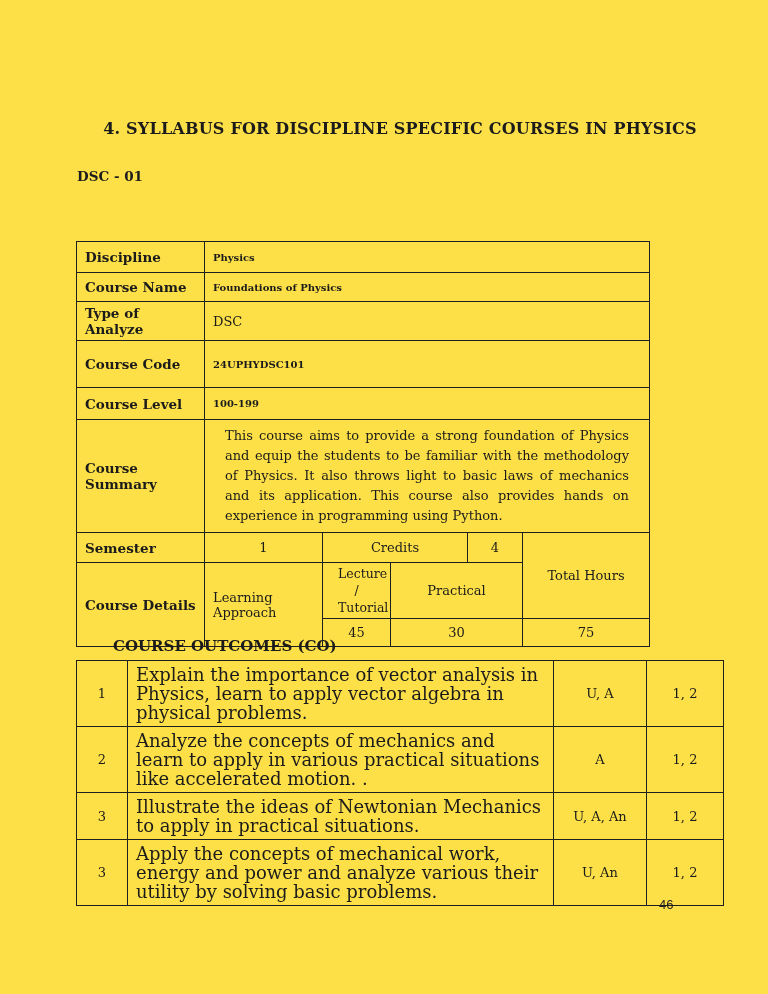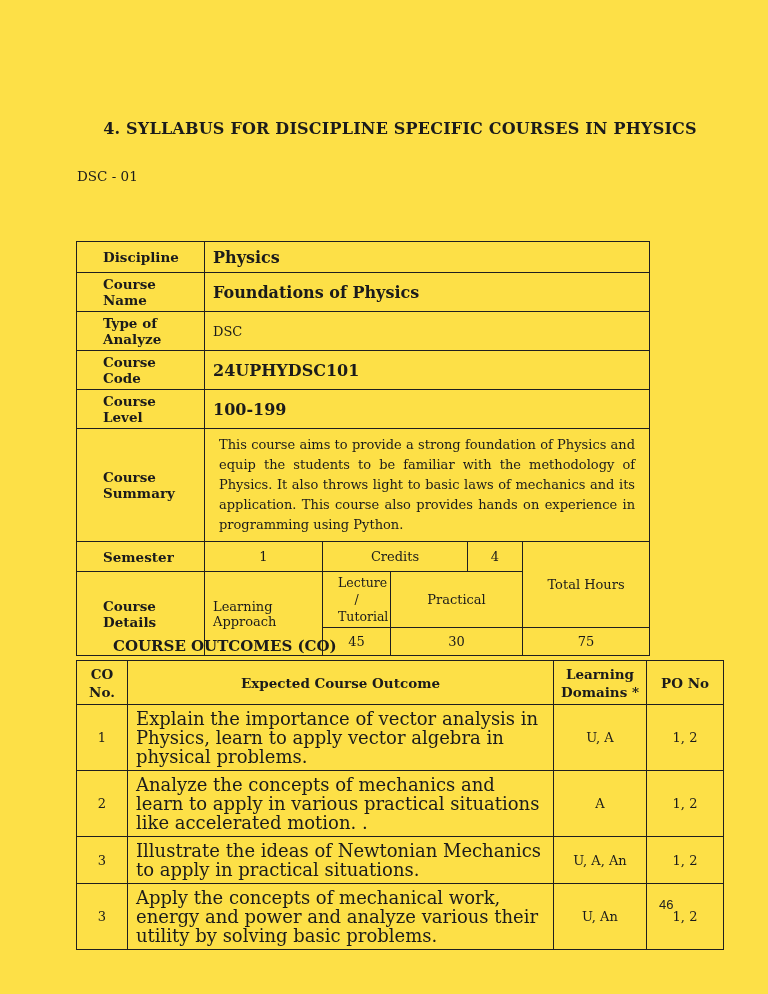--- a/index.html
+++ b/index.html
@@ -20,40 +20,40 @@
     text-align: center;
     font-size: 16px;
     font-weight: bold;
     letter-spacing: 0.2px;
   }
   .doc-subtitle {
     position: absolute;
     left: 77px;
     top: 168px;
     font-size: 13.5px;
-    font-weight: normal;
+    font-weight: bold;
   }
   table { border-collapse: collapse; table-layout: fixed; }
   td, th {
     border: 1.5px solid #1f1f1f;
     font-family: "DejaVu Serif", serif;
     font-size: 13px;
     color: #1b1b1b;
     vertical-align: middle;
     padding: 3px 8px;
     overflow: hidden;
   }
   .course-table { position: absolute; left: 76px; top: 241px; width: 573px; }
-  .course-table .lbl { font-weight: bold; padding-left: 26px; font-size: 13.5px; }
+  .course-table .lbl { font-weight: bold; padding-left: 8px; font-size: 13.5px; }
   .course-table .val { text-align: left; }
-  .course-table .bold { font-weight: bold; font-size: 16px; }
+  .course-table .bold { font-weight: bold; font-size: 10px; }
   .course-table .summary {
     text-align: justify;
     line-height: 20px;
-    padding: 6px 14px;
+    padding: 6px 20px;
     margin-left: 35px;
   }
   .course-table .ctr { text-align: center; }
   .course-table .small { font-size: 12.5px; line-height: 17px; padding: 2px 15px; }
   .co-heading {
     position: absolute;
     left: 77px;
     top: 637px;
     font-size: 15px;
     font-weight: bold;
@@ -106,21 +106,21 @@
       <td colspan="5" class="val bold">Physics</td>
     </tr>
     <tr style="height:29px">
       <td class="lbl">Course Name</td>
       <td colspan="5" class="val bold">Foundations of Physics</td>
     </tr>
     <tr style="height:31px">
       <td class="lbl">Type of Analyze</td>
       <td colspan="5" class="val">DSC</td>
     </tr>
-    <tr style="height:31px">
+    <tr style="height:47px">
       <td class="lbl">Course Code</td>
       <td colspan="5" class="val bold">24UPHYDSC101</td>
     </tr>
     <tr style="height:32px">
       <td class="lbl">Course Level</td>
       <td colspan="5" class="val bold">100-199</td>
     </tr>
     <tr style="height:100px">
       <td class="lbl">Course Summary</td>
       <td colspan="5" class="val summary">This course aims to provide a strong foundation of Physics and equip the students to be familiar with the methodology of Physics. It also throws light to basic laws of mechanics and its application. This course also provides hands on experience in programming using Python.</td>
@@ -149,26 +149,20 @@
   <div class="co-heading">COURSE OUTCOMES (CO)</div>
 
   <table class="co-table">
     <colgroup>
       <col style="width:51px">
         <col style="width:426px">
         <col style="width:93px">
         <col style="width:77px">
     </colgroup>
     <tbody>
-        <tr style="height:44px">
-      <th>CO No.</th>
-      <th>Expected Course Outcome</th>
-      <th>Learning Domains *</th>
-      <th>PO No</th>
-    </tr>
     <tr style="height:44px">
       <td class="num">1</td>
       <td class="outcome">Explain the importance of vector analysis in Physics, learn to apply vector algebra in physical problems.</td>
       <td class="num">U, A</td>
       <td class="num">1, 2</td>
     </tr>
     <tr style="height:44px">
       <td class="num">2</td>
       <td class="outcome">Analyze the concepts of mechanics and learn to apply in various practical situations like accelerated motion. .</td>
       <td class="num">A</td>

